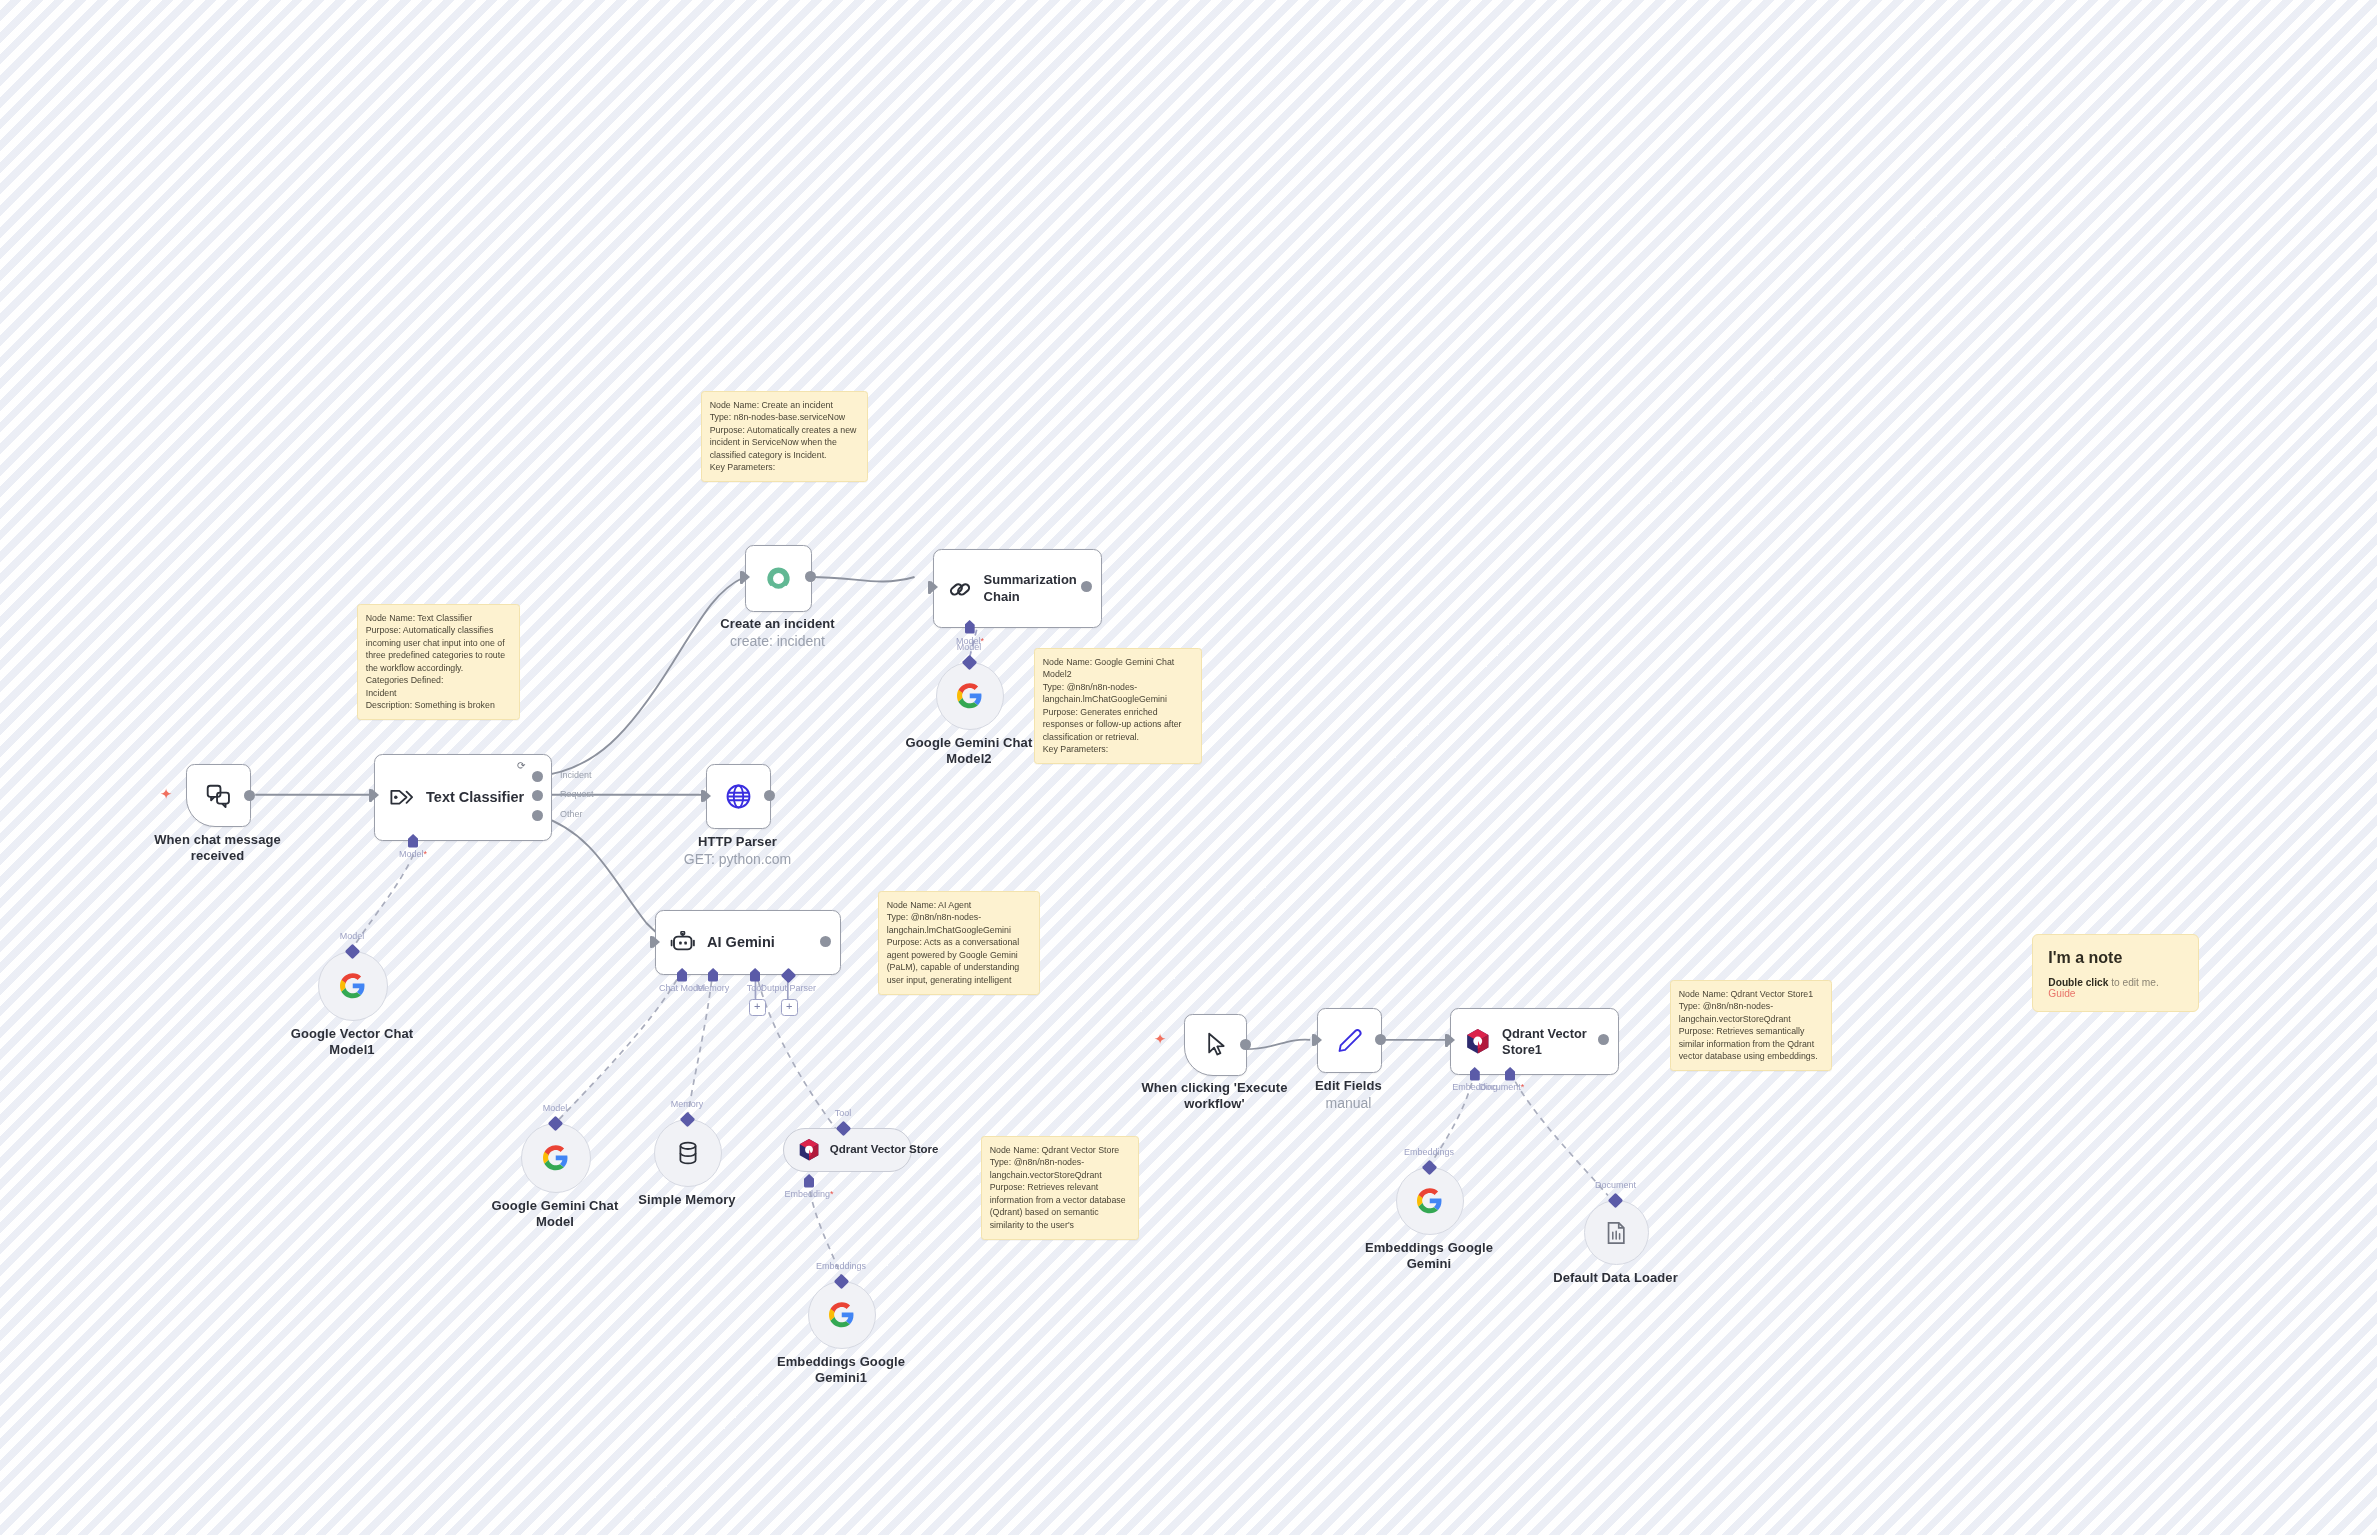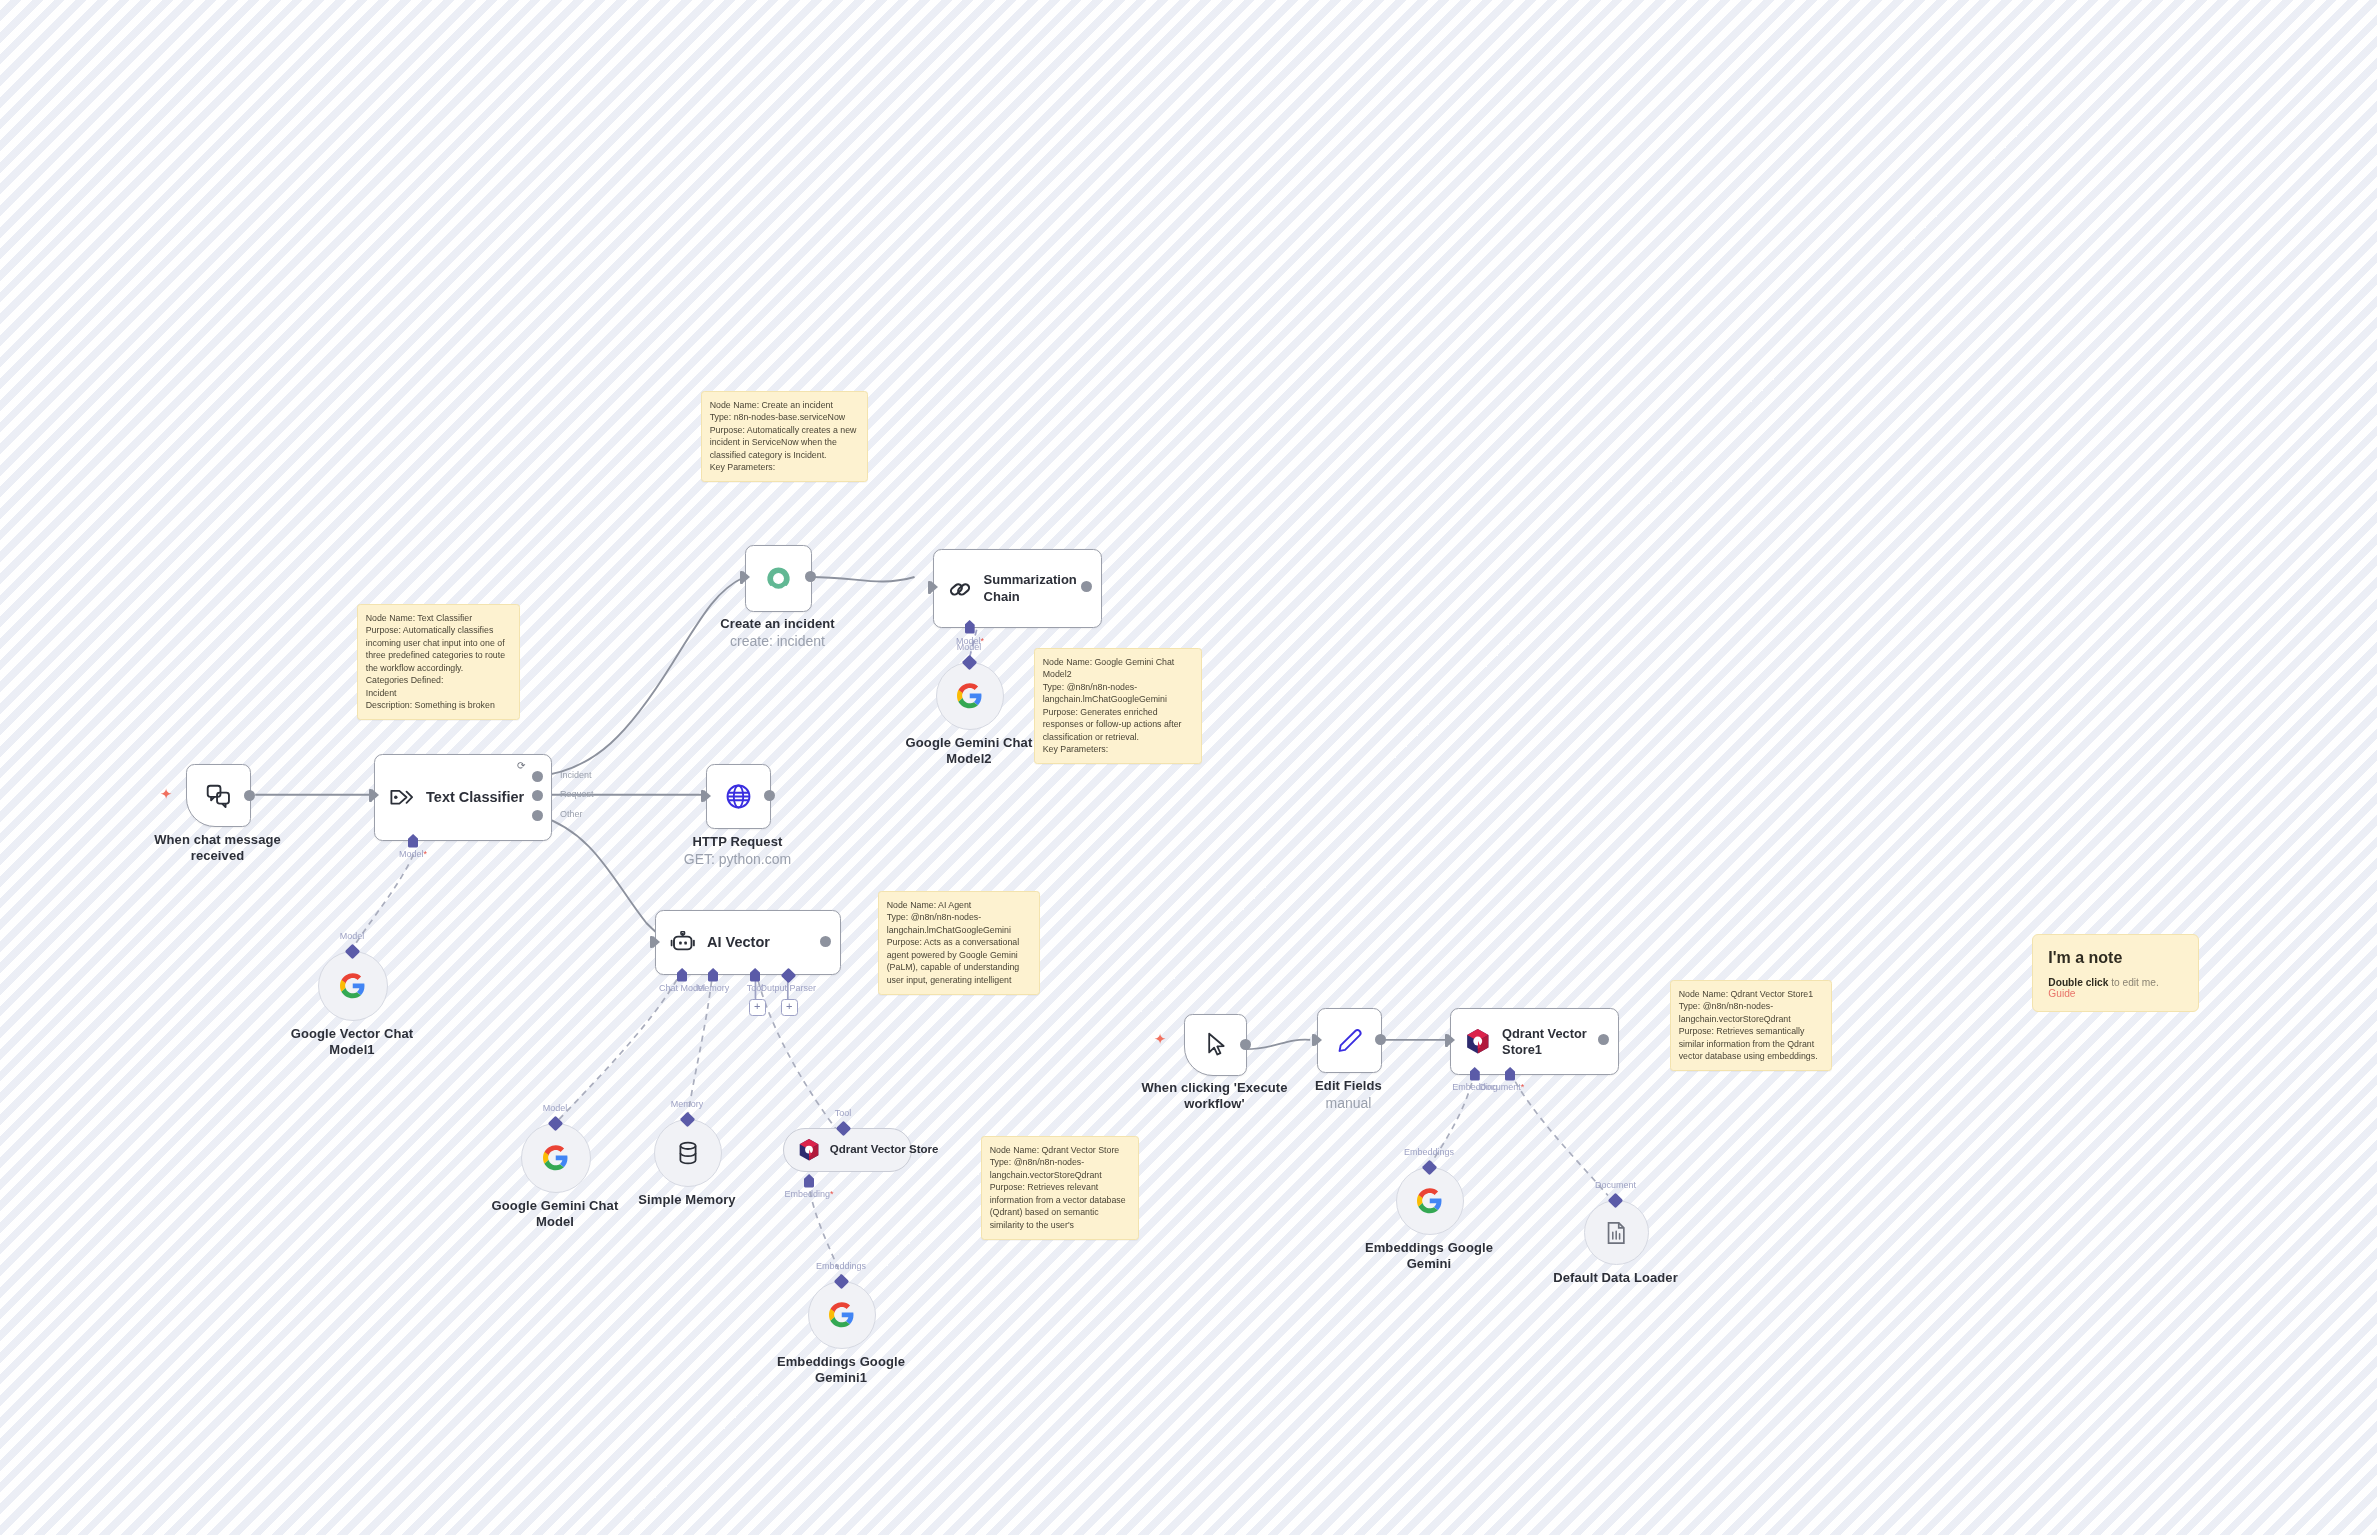--- a/index.html
+++ b/index.html
@@ -365,37 +365,37 @@
         <svg width="27" height="27" viewBox="0 0 32 32">
           <circle cx="16" cy="16" r="13" fill="none" stroke="#3a2ee0" stroke-width="2.2"></circle>
           <ellipse cx="16" cy="16" rx="5.6" ry="13" fill="none" stroke="#3a2ee0" stroke-width="2.2"></ellipse>
           <path d="M 3.6 11.5 L 28.4 11.5 M 3.6 20.5 L 28.4 20.5 M 3 16 L 29 16" stroke="#3a2ee0" stroke-width="2.2" fill="none"></path>
         </svg>
       </span>
     </div>
     <div class="port-bar" style="left:-5.1px; top:25.5px;"></div>
     <div class="port-arrow" style="left:-1.7px; top:25.5px;"></div>
     <div class="port-dot" style="left:58px; top:25.5px;"></div>
-    <div class="node-title" style="top:70px;">HTTP Request</div>
+    <div class="node-title" style="top:70px;">HTTP Parser</div>
     <div class="node-sub" style="top:87px;">GET: python.com</div>
   </div>
 
   <div class="node" style="left:655px; top:910px; width:170px; height:63px;">
     <div class="box wide" style="width:170px; height:63px;">
       <span>
         <svg width="25.5" height="24" viewBox="0 0 32 30">
           <path d="M 16 2 L 16 6" stroke="#2b2f38" stroke-width="2.2"></path>
           <circle cx="16" cy="2.6" r="2.3" fill="none" stroke="#2b2f38" stroke-width="2"></circle>
           <rect x="5" y="7" width="22" height="16" rx="5" fill="none" stroke="#2b2f38" stroke-width="2.4"></rect>
           <rect x="11.5" y="13" width="3.2" height="4" rx="1.2" fill="#2b2f38"></rect>
           <rect x="18" y="13" width="3.2" height="4" rx="1.2" fill="#2b2f38"></rect>
           <path d="M 2 12 L 2 18 M 30 12 L 30 18" stroke="#2b2f38" stroke-width="2.2" stroke-linecap="round"></path>
         </svg>
       </span>
-      <span class="inline-label">AI Vector</span>
+      <span class="inline-label">AI Gemini</span>
     </div>
     <div class="port-bar" style="left:-5.1px; top:25.5px;"></div>
     <div class="port-arrow" style="left:-1.7px; top:25.5px;"></div>
     <div class="port-dot" style="left:165px; top:25.5px;"></div>
 
     <div class="diamond tall" style="left:22px; top:58px;"></div>
     <div class="sub-label" style="left:27px; top:73px;"><span>Chat Model</span></div>
 
     <div class="diamond tall" style="left:53px; top:58px;"></div>
     <div class="sub-label" style="left:58px; top:73px;"><span>Memory</span></div>

